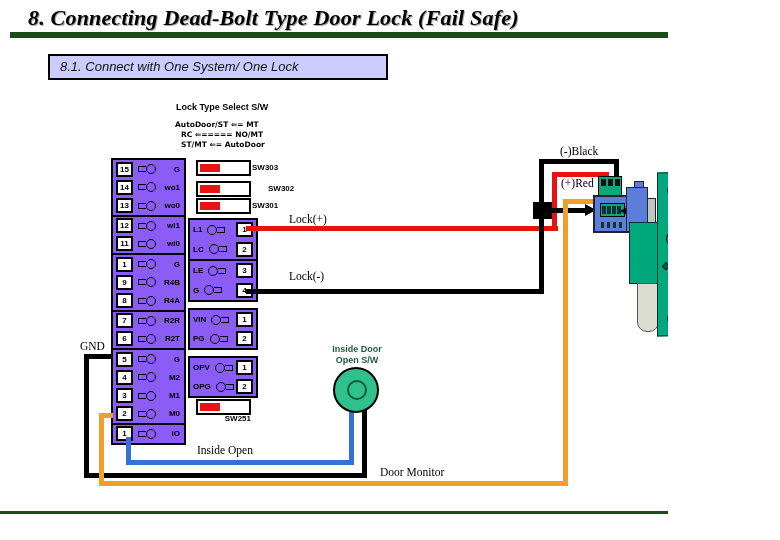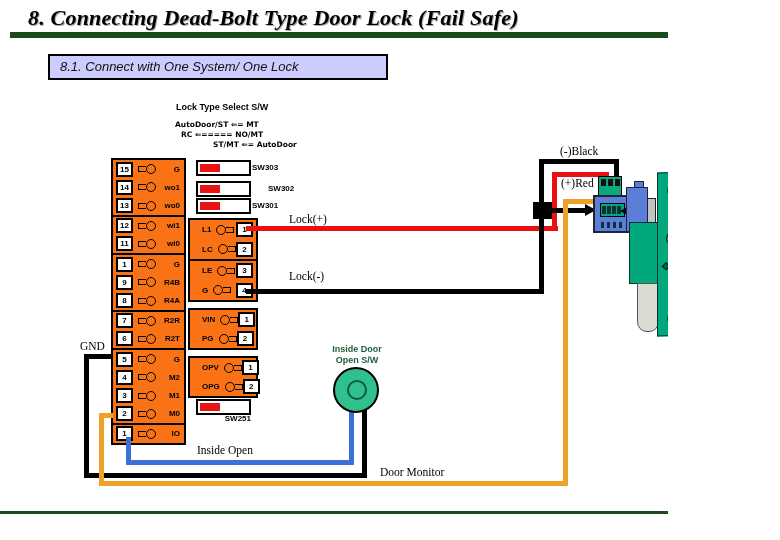--- a/index.html
+++ b/index.html
@@ -14,31 +14,31 @@
   .title-bar{left:10px;top:32px;width:676px;height:6px;background:#1b4a1b;}
   .logo{left:690px;top:12px;width:86px;text-align:center;}
   .logo-brand{font-weight:bold;font-size:17px;color:#1b4a1b;letter-spacing:1px;
               border-top:3px solid #1b4a1b;border-bottom:3px solid #1b4a1b;line-height:20px;}
   .logo-sub{font-size:7px;color:#8b9a8b;letter-spacing:2px;margin-top:2px;}
   .subtitle-box{left:48px;top:54px;width:326px;height:22px;background:#ccccff;
                 border:2px solid #000;font-style:italic;font-size:13px;line-height:22px;
                 padding-left:10px;color:#111;}
 
   
-  .tblock{position:absolute;border:2px solid #000;background:#f97316;display:flex;flex-direction:column;box-sizing:border-box;}
+  .tblock{position:absolute;border:2px solid #000;background:#8b5cf6;display:flex;flex-direction:column;box-sizing:border-box;}
   .trow{flex:1;display:flex;align-items:center;position:relative;box-sizing:border-box;}
   .trow.grp{border-top:2px solid #000;align-items:center;}
   .numsq{width:13px;height:11px;border:2px solid #000;font-weight:bold;font-size:8px;
          display:flex;align-items:center;justify-content:center;background:#fff;flex:none;}
   .ml{margin-left:3px;} .mr{margin-right:3px;}
   .screw{display:flex;align-items:center;margin-left:5px;flex:none;}
   .screw .bar{width:7px;height:4px;border:1px solid #000;border-right:none;}
   .screw .circ{width:8px;height:8px;border:1px solid #000;border-radius:50%;}
   .tlabel{margin-left:auto;margin-right:4px;font-size:8px;font-weight:bold;white-space:nowrap;}
-  .tlabel-l{margin-left:12px;font-size:8px;font-weight:bold;white-space:nowrap;}
+  .tlabel-l{margin-left:3px;font-size:8px;font-weight:bold;white-space:nowrap;}
   .pushr{margin-left:auto;}
 
   
   .swbox{position:absolute;width:51px;height:12px;border:2px solid #000;background:#fff;box-sizing:content-box;}
   .swslider{position:absolute;left:2px;top:2px;width:20px;height:8px;background:#e81414;}
   .small-bold{position:absolute;font-size:8px;font-weight:bold;white-space:nowrap;}
   .tiny-bold{position:absolute;font-size:7.5px;font-weight:bold;white-space:nowrap;
              font-family:"DejaVu Sans",sans-serif;}
 
   
@@ -101,21 +101,21 @@
   <div class="abs title-bar"></div>
   <div class="abs logo">
     <div class="logo-brand">UNION</div>
     <div class="logo-sub">COMMUNITY</div>
   </div>
   <div class="abs subtitle-box">8.1. Connect with One System/ One Lock</div>
 
   <div class="small-bold" style="left:176px;top:102px;font-size:9px;">Lock Type Select S/W</div>
   <div class="tiny-bold" style="left:175px;top:120px;">AutoDoor/ST ⇐= MT</div>
   <div class="tiny-bold" style="left:181px;top:130px;">RC ⇐===== NO/MT</div>
-  <div class="tiny-bold" style="left:181px;top:140px;margin-left:32px;">ST/MT ⇐= AutoDoor</div>
+  <div class="tiny-bold" style="left:181px;top:140px;">ST/MT ⇐= AutoDoor</div>
 
   <div class="swbox" style="left:196px;top:160px;">
       <div class="swslider"></div>
     </div>
   <div class="small-bold" style="left:252px;top:163px;">SW303</div>
   <div class="swbox" style="left:196px;top:181px;">
       <div class="swslider"></div>
     </div>
   <div class="small-bold" style="left:252px;top:184px;padding-left:16px;">SW302</div>
   <div class="swbox" style="left:196px;top:198px;">

